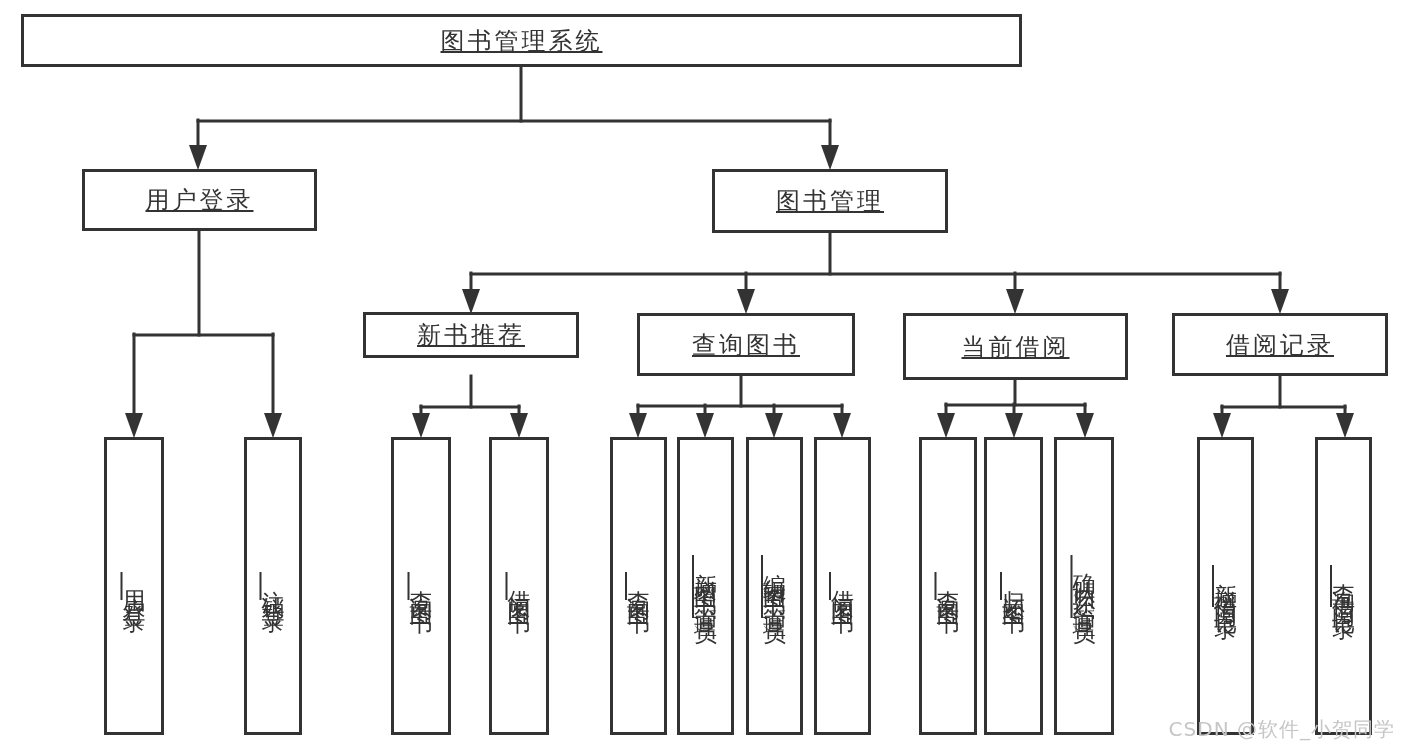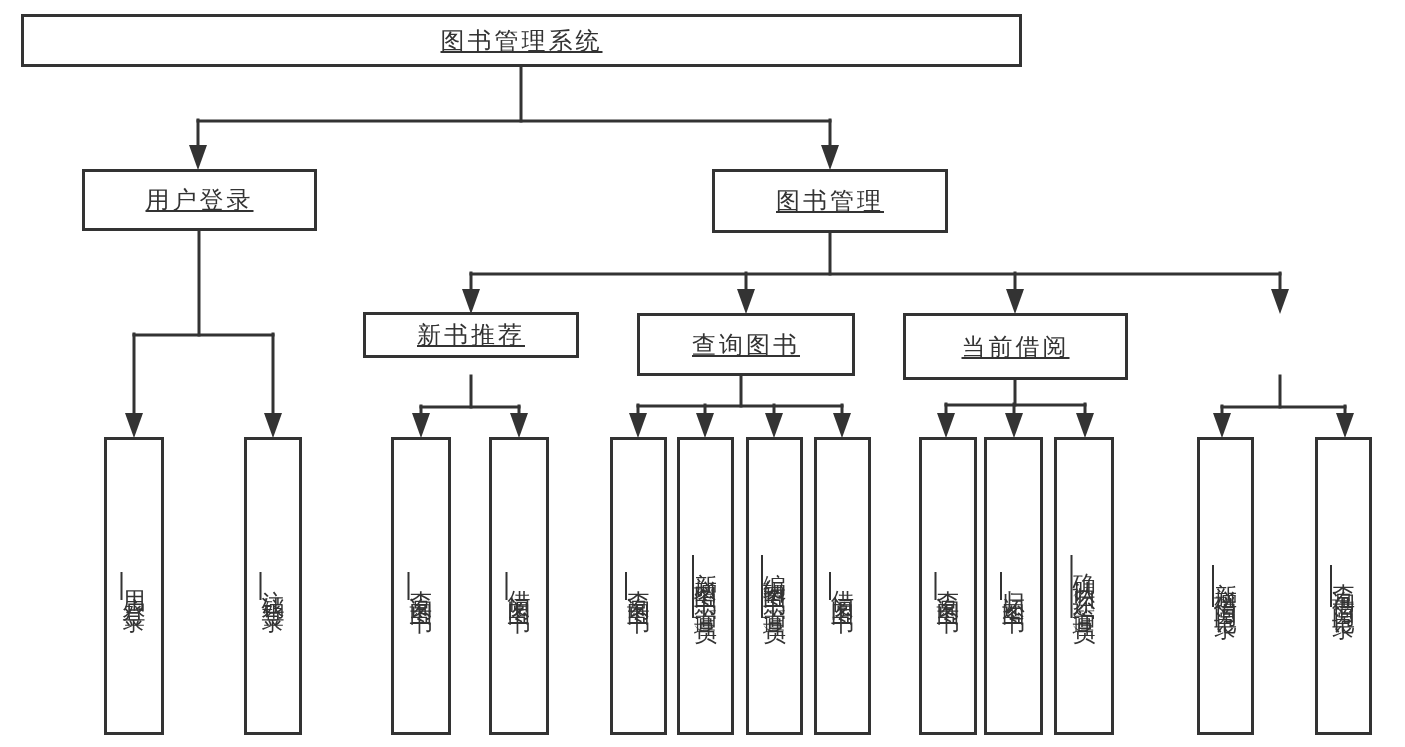--- a/index.html
+++ b/index.html
@@ -125,20 +125,23 @@
 
   <div class="box hbox" style="left:363px;top:312px;width:216px;height:46px;">
     <span class="label">新书推荐</span>
   </div>
   <div class="box hbox" style="left:637px;top:313px;width:218px;height:63px;">
     <span class="label">查询图书</span>
   </div>
   <div class="box hbox" style="left:903px;top:313px;width:225px;height:67px;">
     <span class="label">当前借阅</span>
   </div>
+  <div class="box hbox" style="left:1172px;top:313px;width:216px;height:63px;">
+    <span class="label">借阅记录</span>
+  </div>
 
   <div class="box vbox" style="left:104px;top:437px;width:60px;height:298px;">
     <span class="label">用户登录</span>
   </div>
   <div class="box vbox" style="left:244px;top:437px;width:58px;height:298px;">
     <span class="label">注销登录</span>
   </div>
 
   <div class="box vbox" style="left:391px;top:437px;width:60px;height:298px;">
     <span class="label">查询图书</span>
@@ -170,14 +173,15 @@
     <span class="label">确认归还（管理员）</span>
   </div>
 
   <div class="box vbox" style="left:1197px;top:437px;width:57px;height:298px;">
     <span class="label">新增借阅记录</span>
   </div>
   <div class="box vbox" style="left:1315px;top:437px;width:57px;height:298px;">
     <span class="label">查询借阅记录</span>
   </div>
 
+  <div class="watermark">CSDN @软件_小贺同学</div>
 
 </div>
 
 </body></html>

